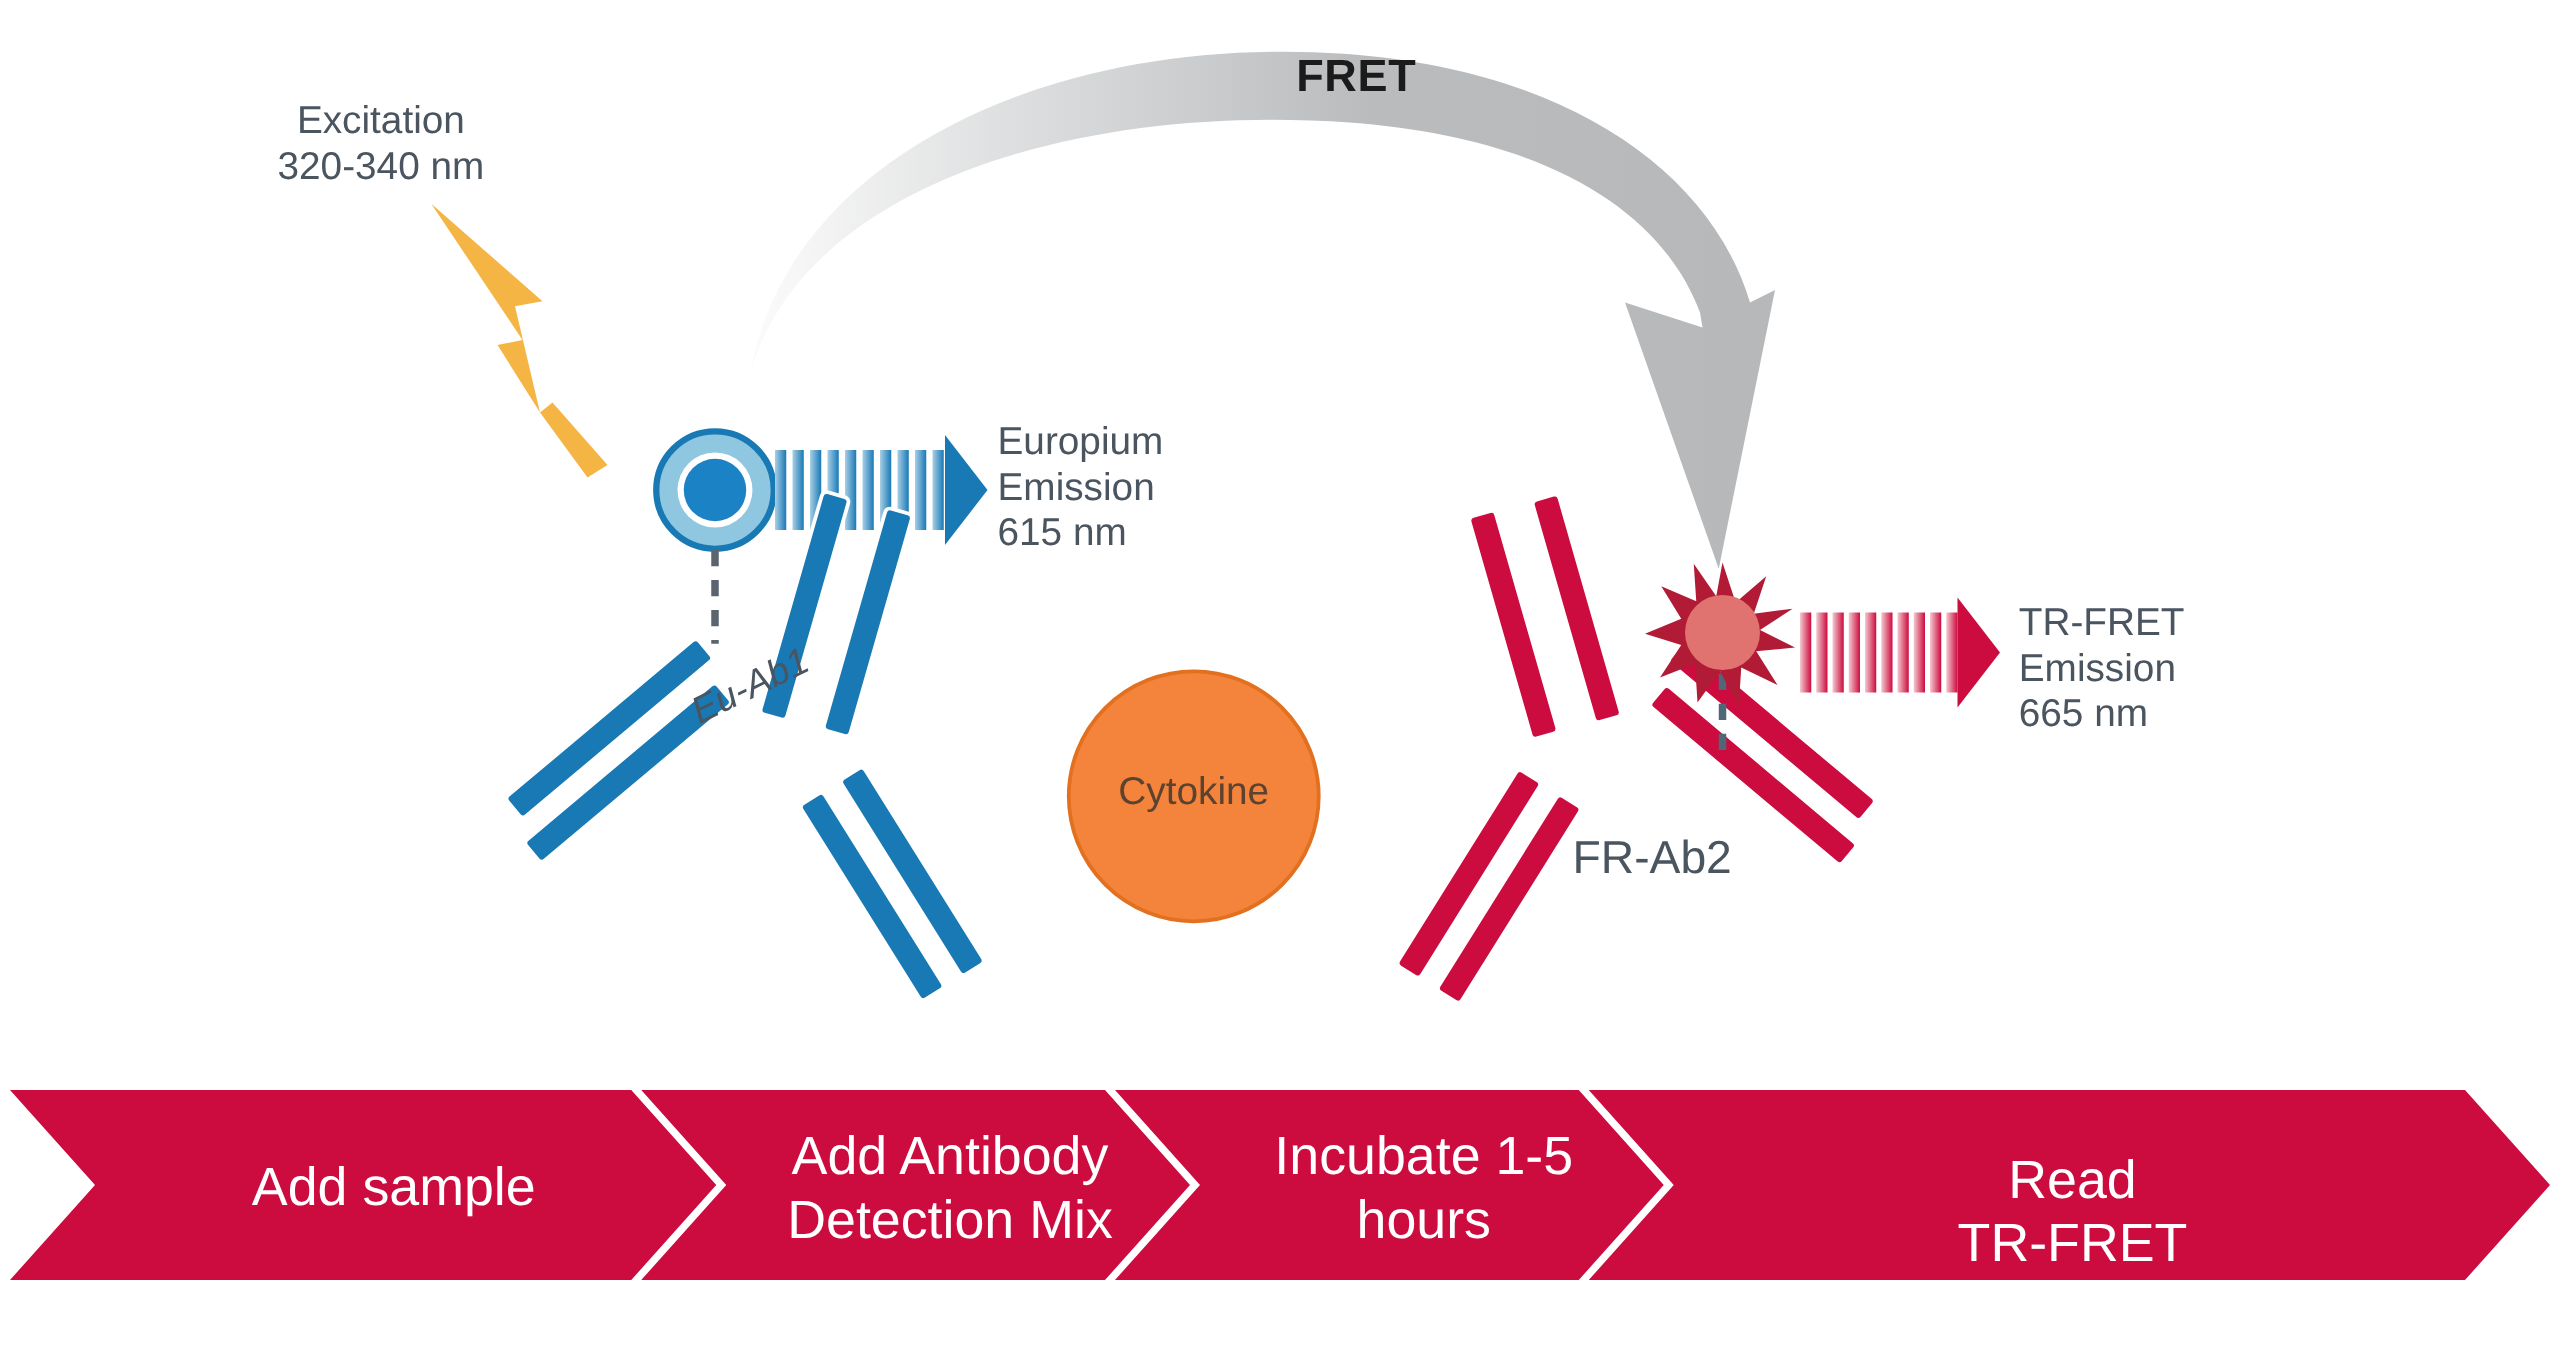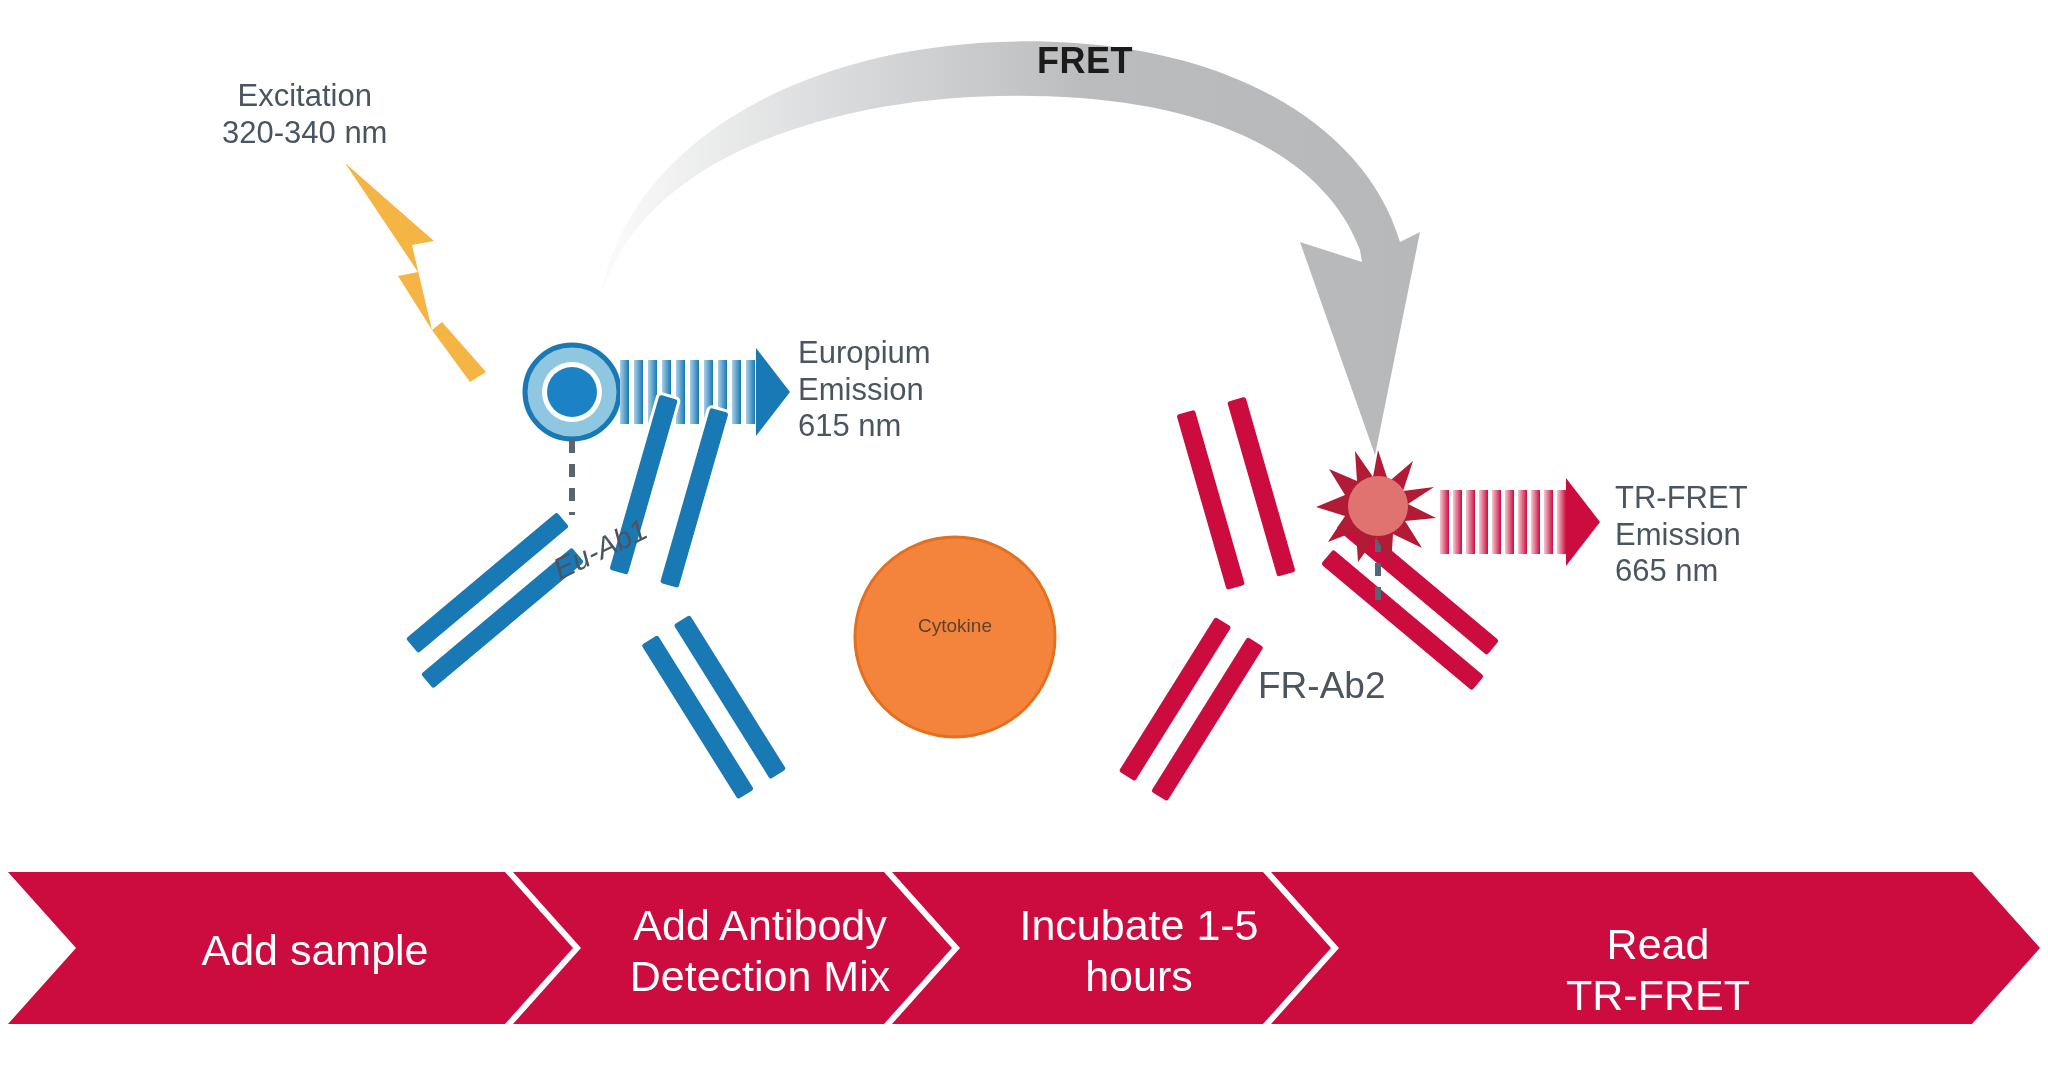--- a/index.html
+++ b/index.html
@@ -9,21 +9,21 @@
   }
   #stage{position:absolute;left:0;top:0;width:2048px;height:1083px;}
   svg.layer{position:absolute;left:0;top:0;width:2048px;height:1083px;overflow:visible;}
 
   .lbl{position:absolute;color:#4a5560;line-height:1.18;white-space:pre;}
   .lbl-excitation{left:222px;top:78px;font-size:31px;text-align:center;}
   .lbl-fret{left:0;top:0;font-size:36px;font-weight:bold;color:#1b1b1b;letter-spacing:.5px;}
   .lbl-europium{left:798px;top:335px;font-size:31px;}
   .lbl-trfret{left:1615px;top:480px;font-size:31px;}
   .lbl-cytokine{position:absolute;left:855px;top:615px;width:200px;text-align:center;
-                font-size:19px;color:#5d4230;}
+                font-size:31px;color:#5d4230;}
   .lbl-fr{position:absolute;left:1258px;top:665px;font-size:37px;color:#4a5560;}
   .lbl-eu{position:absolute;left:548px;top:556px;font-size:30px;color:#4a5560;
           font-style:italic;transform:rotate(-26deg);transform-origin:left top;}
 
   .chev-text{
     position:absolute;color:#ffffff;text-align:center;font-size:43px;line-height:1.18;
     white-space:pre;
   }
 </style>
 </head>

